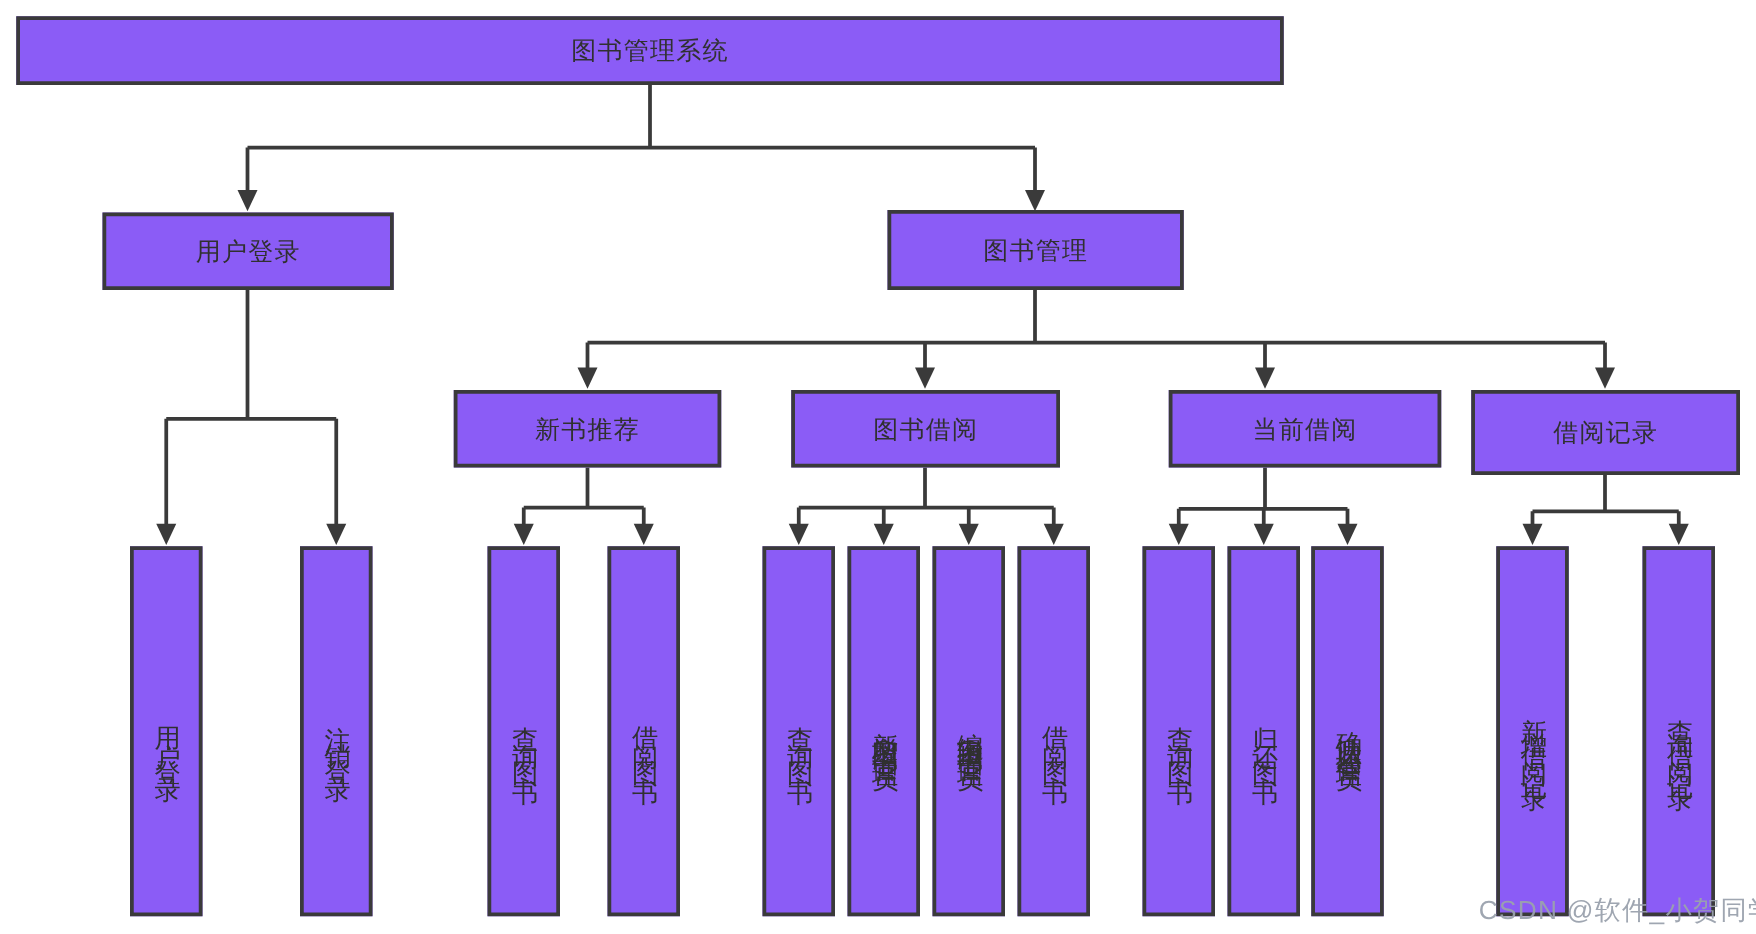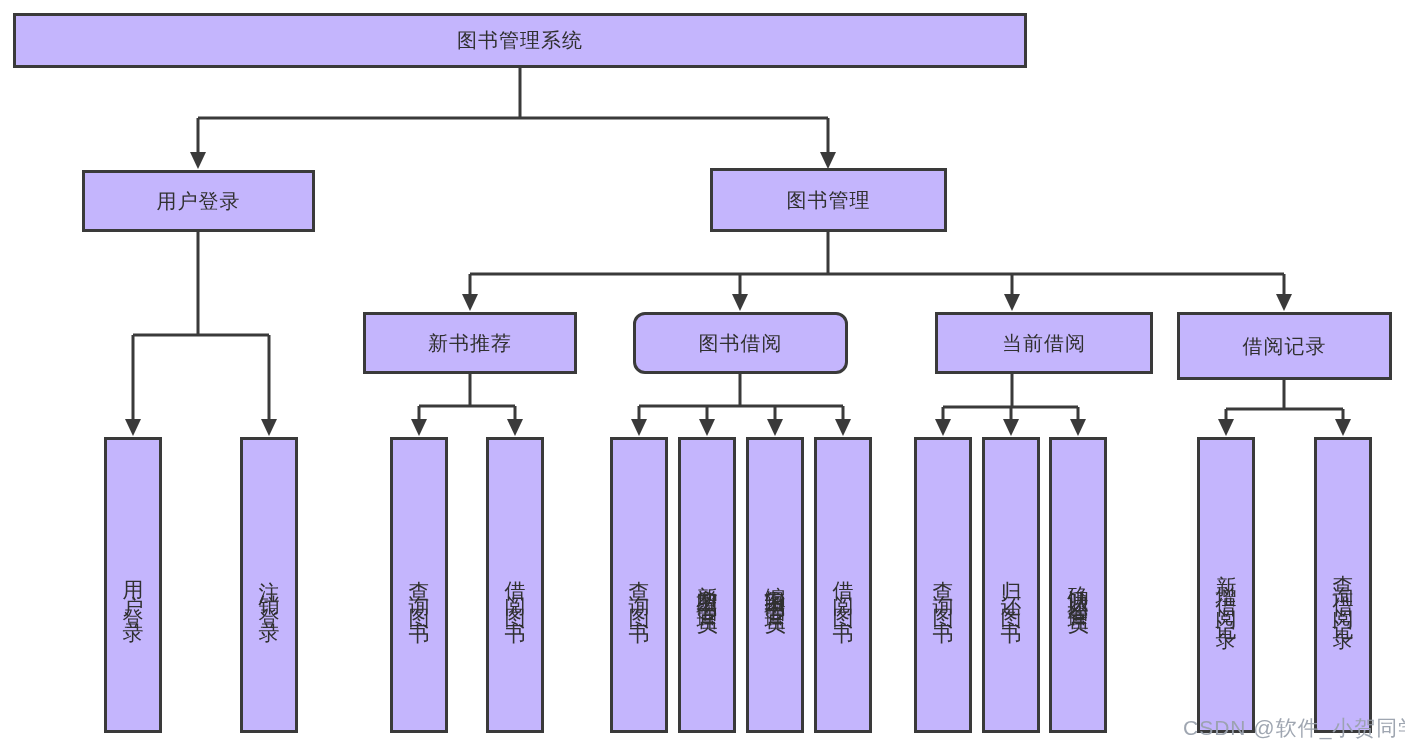--- a/index.html
+++ b/index.html
@@ -7,21 +7,21 @@
     position:relative;
     width:1405px;height:747px;
     background:#ffffff;
     font-family:"Liberation Sans","DejaVu Sans",sans-serif;
     overflow:hidden;
   }
   #wires{position:absolute;left:0;top:0;width:1405px;height:747px;}
   .node{
     position:absolute;
     box-sizing:border-box;
-    background:#c4b5fd;
+    background:#8b5cf6;
     border:3px solid #3a3a3a;
     display:flex;align-items:center;justify-content:center;
     color:#303030;
     z-index:2;
   }
   .h-label{font-size:20px;letter-spacing:1px;white-space:nowrap;}
   .leaf{top:437px;height:296px;width:58px;}
   .vtext{
     writing-mode:vertical-rl;
     text-orientation:mixed;
@@ -104,21 +104,21 @@
   <div class="node" style="left:82px;top:170px;width:233px;height:62px;">
     <span class="h-label">用户登录</span>
   </div>
   <div class="node" style="left:363px;top:312px;width:214px;height:62px;">
     <span class="h-label">新书推荐</span>
   </div>
 
   <div class="node" style="left:710px;top:168px;width:237px;height:64px;">
     <span class="h-label">图书管理</span>
   </div>
-  <div class="node" style="left:633px;top:312px;width:215px;height:62px;border-radius:12px;">
+  <div class="node" style="left:633px;top:312px;width:215px;height:62px;">
     <span class="h-label">图书借阅</span>
   </div>
   <div class="node" style="left:935px;top:312px;width:218px;height:62px;">
     <span class="h-label">当前借阅</span>
   </div>
   <div class="node" style="left:1177px;top:312px;width:215px;height:68px;">
     <span class="h-label">借阅记录</span>
   </div>
 
   <div class="node leaf" style="left:104px;">

